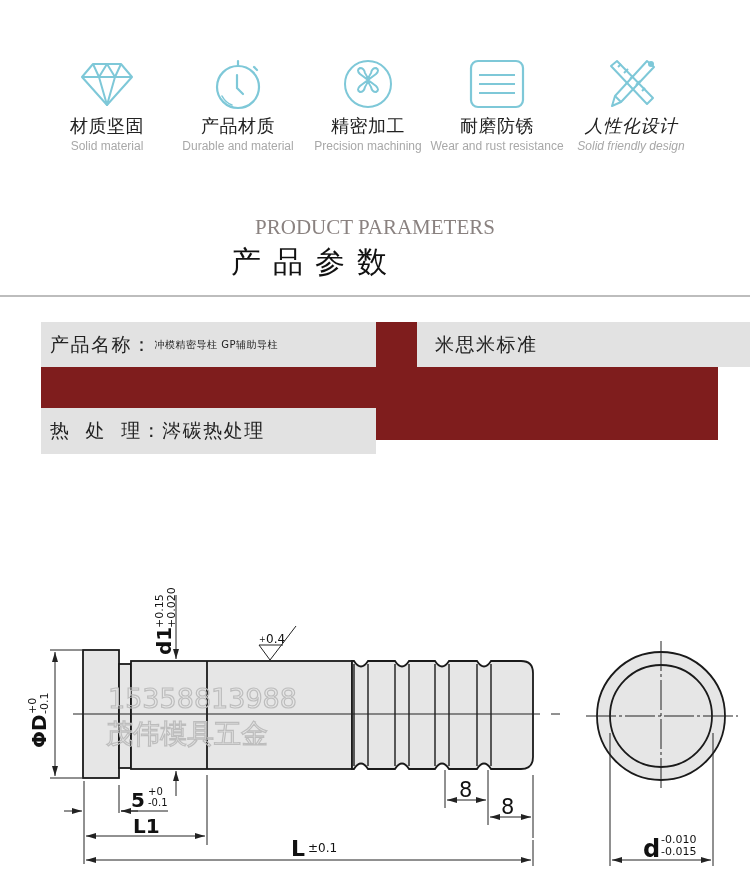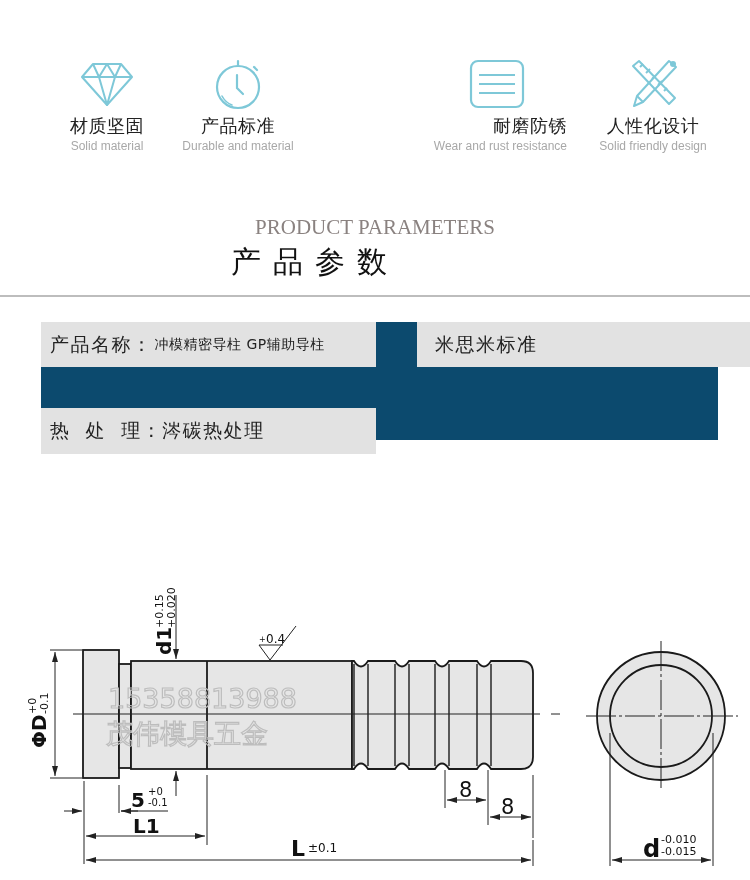--- a/index.html
+++ b/index.html
@@ -16,25 +16,25 @@
   
   .sec-en { position: absolute; top: 215px; left: 0; width: 750px; text-align: center;
             font-family: Liberation Serif, serif; font-size: 21px; color: #8a8280; letter-spacing: 0px; }
   .sec-cn { position: absolute; top: 242px; left: 0; width: 620px; text-align: center;
             font-size: 30px; color: #111; letter-spacing: 12px; padding-left: 10px; box-sizing: border-box; }
   .sec-rule { position: absolute; top: 295px; left: 0; width: 750px; height: 2px; background: #bdbdbd; }
 
   
   .params { position: absolute; top: 322px; left: 41px; width: 677px; height: 118px;
             display: grid; grid-template-columns: 335px 341px; grid-template-rows: 45px 46px 46px;
-            column-gap: 1px; row-gap: 1px; background: #0c4a6e; gap: 41px; }
+            column-gap: 1px; row-gap: 1px; background: #7f1d1d; gap: 41px; }
   .cell { background: #e2e2e2; display: flex; align-items: center; padding-left: 9px;
           font-size: 19px; color: #222; letter-spacing: 1.5px; white-space: nowrap; overflow: hidden; }
   .cell.right { padding-left: 18px; }
-  .cell .v.small { font-size: 14px; letter-spacing: 0.5px; margin-left: 2px; }
+  .cell .v.small { font-size: 10px; letter-spacing: 0.5px; margin-left: 2px; }
 
   
   .drawing { position: absolute; left: 0; top: 560px; width: 750px; height: 320px; }
   .drawing svg { position: absolute; left: 0; top: 0; }
   .dim-text { font-family: "DejaVu Sans", sans-serif; fill: #111; }
   .wm { font-family: "DejaVu Sans", sans-serif; fill: none; stroke: #bdbdbd; stroke-width: 1.2; }
 </style>
 </head>
 <body>
 
@@ -55,39 +55,49 @@
   <div class="feature" style="left:168px;">
     <svg class="icon" viewBox="0 0 56 52">
       <g fill="none" stroke="#7ec8d8" stroke-width="2.2" stroke-linecap="round">
         <circle cx="28" cy="29" r="21"></circle>
         <line x1="28" y1="3" x2="28" y2="8"></line>
         <line x1="44" y1="9" x2="47" y2="12"></line>
         <polyline points="27,17 27,30 33,36"></polyline>
         <path d="M12,38 A19,19 0 0 0 22,47" stroke-width="1.6"></path>
       </g>
     </svg>
-    <span class="cn">产品标准</span>
+    <span class="cn">产品材质</span>
     <span class="en">Durable and material</span>
   </div>
 
-
-  <div class="feature" style="left:427px;text-align:right;">
+  <div class="feature" style="left:298px;">
+    <svg class="icon" viewBox="0 0 56 52">
+      <g fill="none" stroke="#7ec8d8" stroke-width="2">
+        <circle cx="28" cy="26" r="23"></circle>
+        <path d="M20,16 q-4,-4 0,-6 q4,0 5,5 q3,4 3,8 q0,-4 3,-8 q1,-5 5,-5 q4,2 0,6 q-4,3 -8,6 q4,3 8,6 q4,4 0,6 q-4,0 -5,-5 q-3,-4 -3,-8 q0,4 -3,8 q-1,5 -5,5 q-4,-2 0,-6 q4,-3 8,-6 q-4,-3 -8,-6z"></path>
+      </g>
+    </svg>
+    <span class="cn">精密加工</span>
+    <span class="en">Precision machining</span>
+  </div>
+
+  <div class="feature" style="left:427px;">
     <svg class="icon" viewBox="0 0 56 52">
       <g fill="none" stroke="#7ec8d8" stroke-width="2.2">
         <rect x="2" y="3" width="52" height="46" rx="7"></rect>
         <line x1="10" y1="17" x2="46" y2="17"></line>
         <line x1="10" y1="26" x2="46" y2="26"></line>
         <line x1="10" y1="35" x2="46" y2="35"></line>
       </g>
     </svg>
     <span class="cn">耐磨防锈</span>
     <span class="en">Wear and rust resistance</span>
   </div>
 
-  <div class="feature" style="left:583px;">
+  <div class="feature" style="left:561px;font-style:italic;">
     <svg class="icon" viewBox="0 0 56 52">
       <g fill="none" stroke="#7ec8d8" stroke-width="2" stroke-linejoin="round">
         <polygon points="8,8 14,3 50,40 44,46"></polygon>
         <line x1="15" y1="9" x2="18" y2="6"></line>
         <line x1="21" y1="15" x2="25" y2="11"></line>
         <line x1="27" y1="21" x2="30" y2="18"></line>
         <line x1="33" y1="27" x2="37" y2="23"></line>
         <line x1="39" y1="33" x2="42" y2="30"></line>
         <polygon points="44,3 51,9 18,44 9,48 12,38"></polygon>
         <line x1="12" y1="38" x2="18" y2="44"></line>

